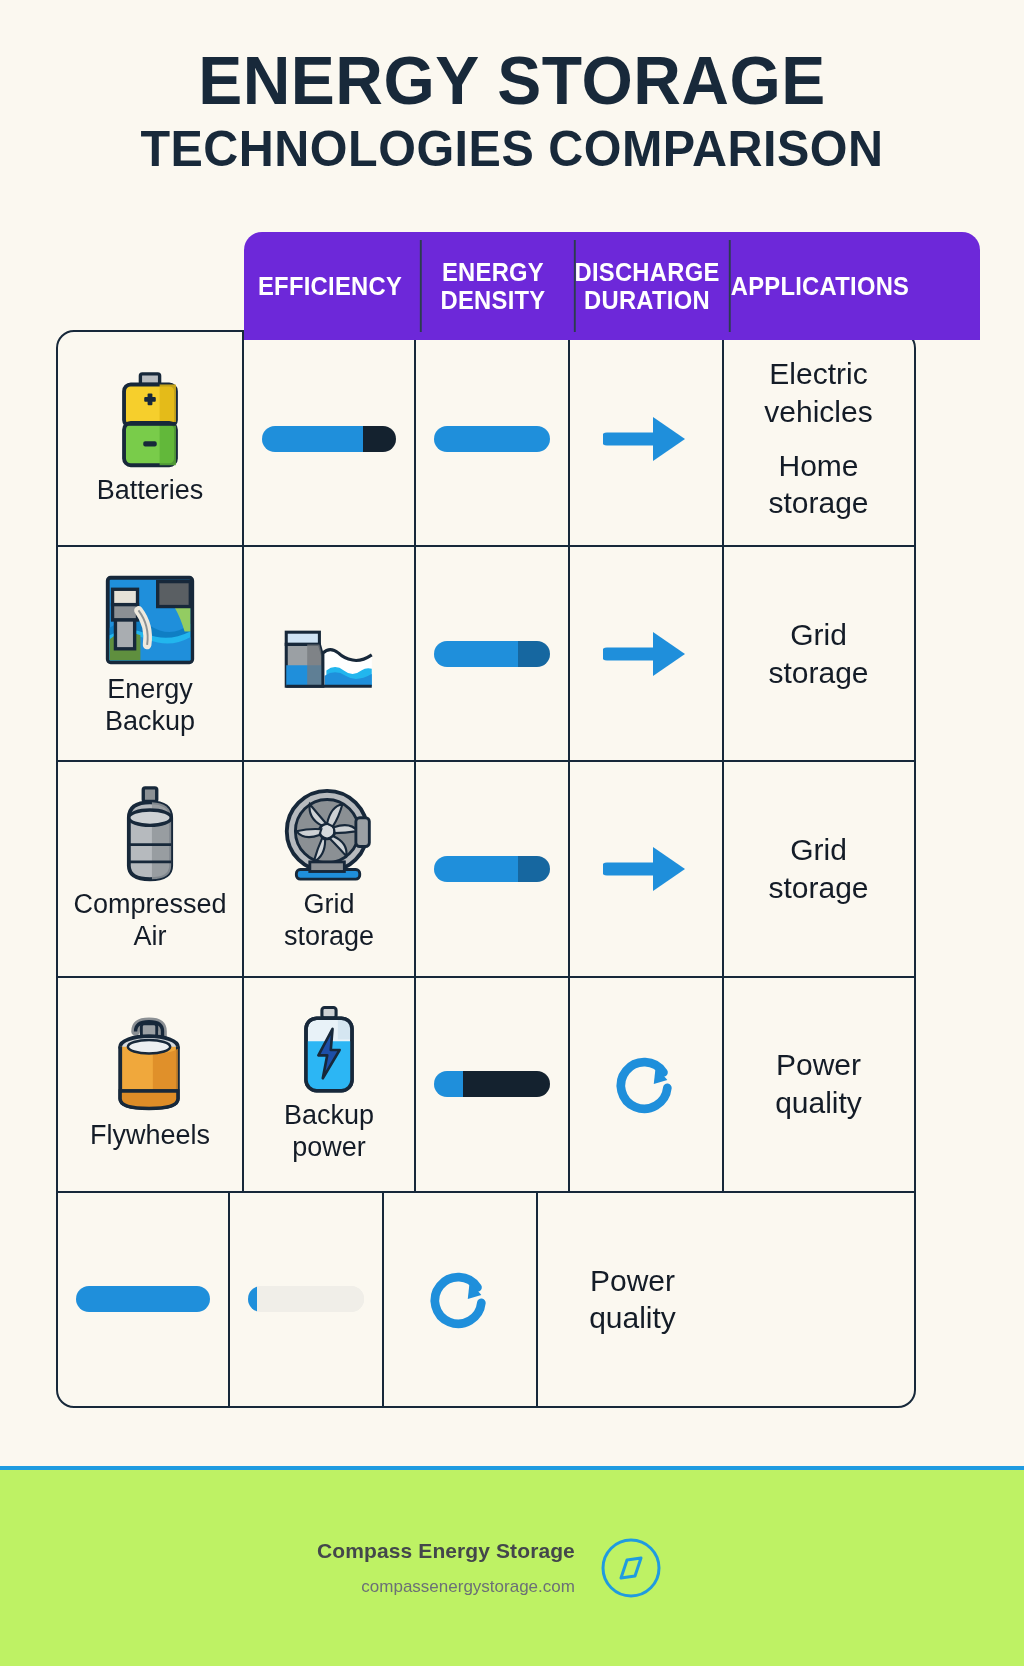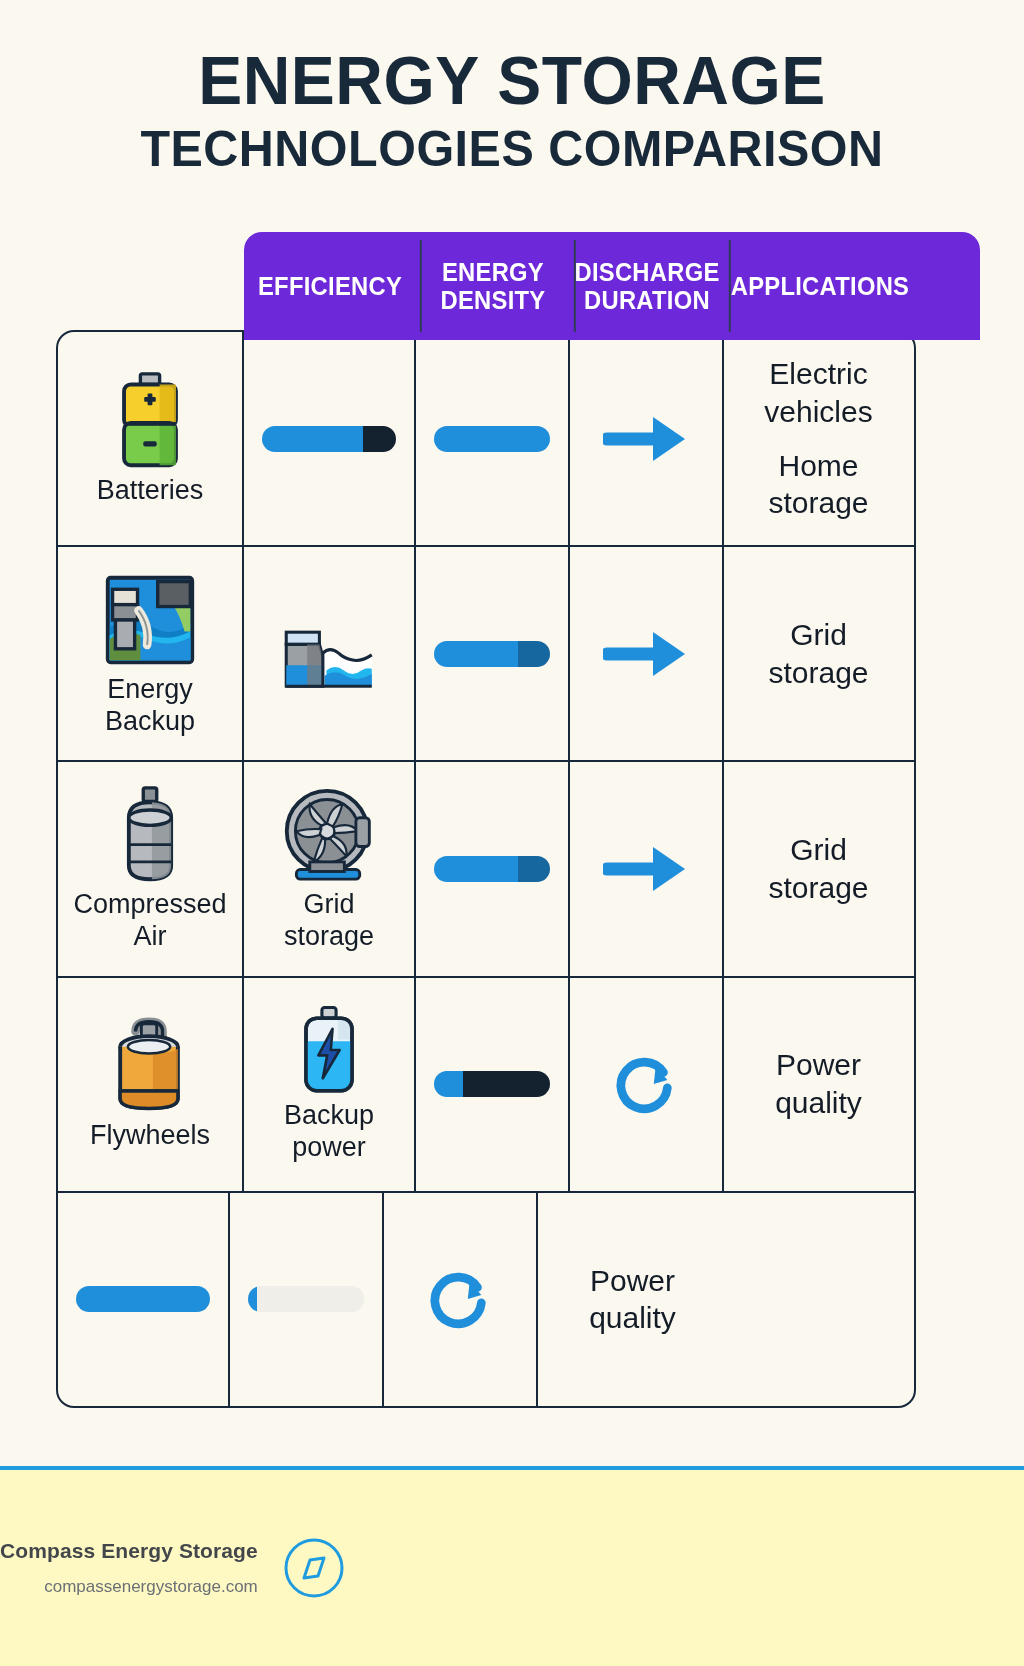--- a/index.html
+++ b/index.html
@@ -172,24 +172,24 @@
   .footer-rule {
     position: absolute;
     left: 0; top: 1466px;
     width: 1024px; height: 4px;
     background: #1f9be0;
   }
   .footer {
     position: absolute;
     left: 0; top: 1470px;
     width: 1024px; height: 196px;
-    background: #fef9c3;
+    background: #bef264;
     display: flex;
     align-items: center;
-    justify-content: flex-start;
+    justify-content: center;
     padding-right: 44px;
     gap: 24px;
   }
   .footer-text { text-align: right; }
   .footer-brand {
     font-size: 21px;
     font-weight: bold;
     color: #43474b;
     letter-spacing: 0.1px;
   }

